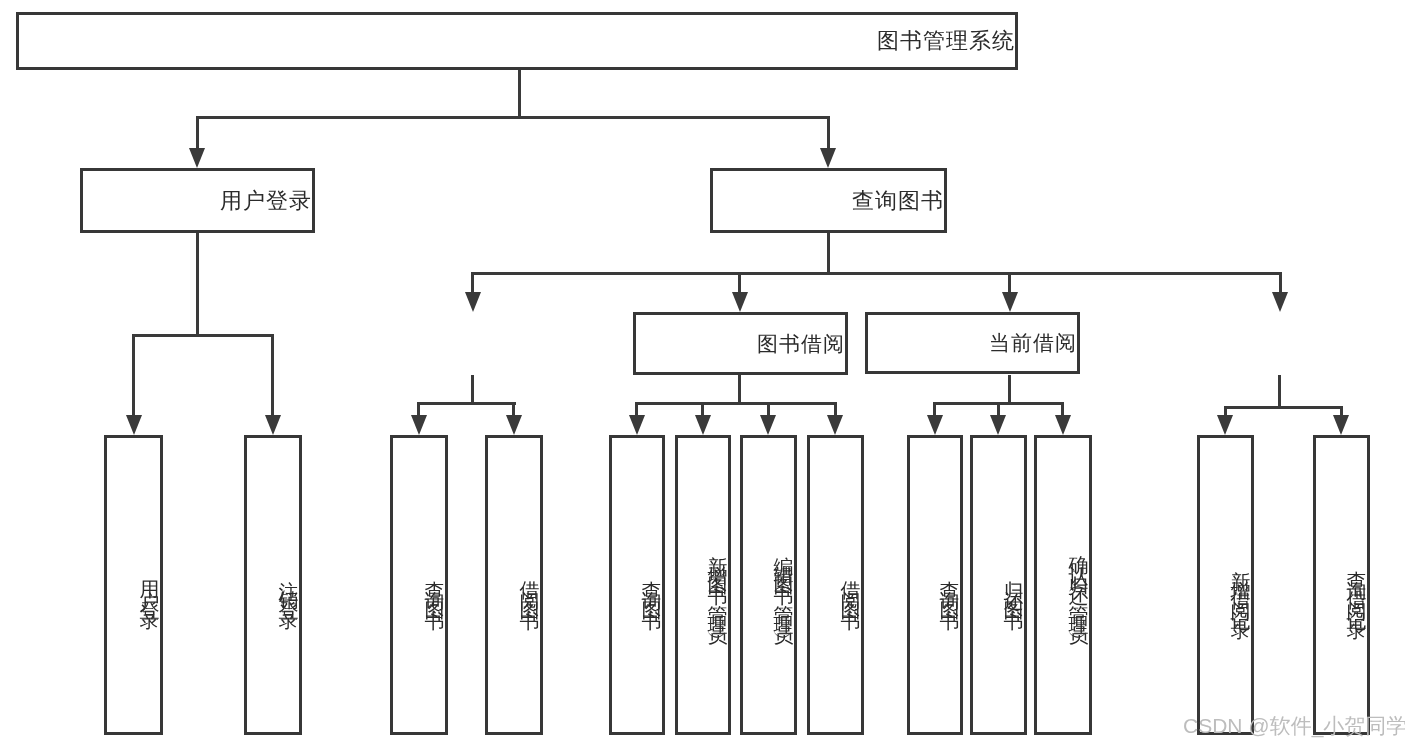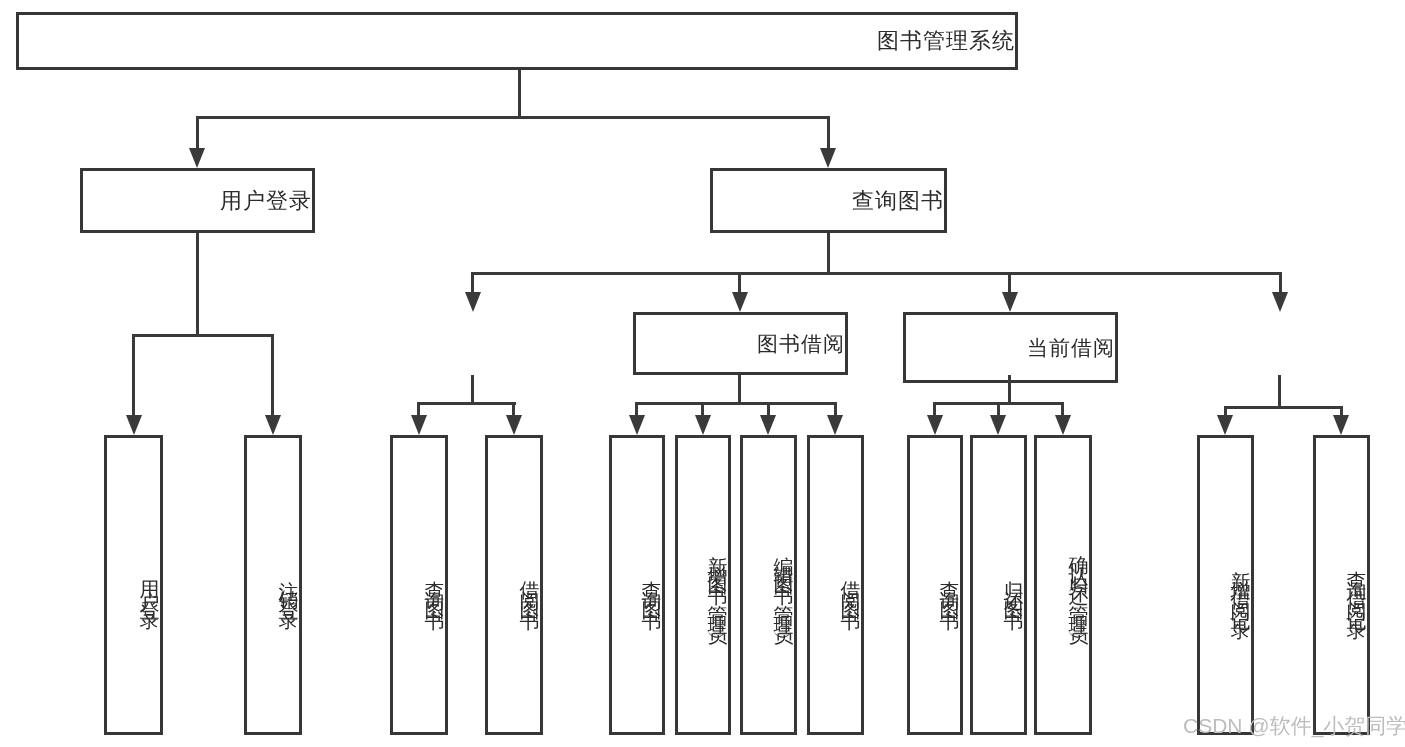--- a/index.html
+++ b/index.html
@@ -99,21 +99,21 @@
   <div class="vline" style="left:738px; top:272px; height:22px;"></div>
   <div class="arrow-down" style="left:732px; top:292px;"></div>
   <div class="vline" style="left:1008px; top:272px; height:22px;"></div>
   <div class="arrow-down" style="left:1002px; top:292px;"></div>
   <div class="vline" style="left:1279px; top:272px; height:22px;"></div>
   <div class="arrow-down" style="left:1272px; top:292px;"></div>
 
   <div class="hbox l3" style="left:633px; top:312px; width:215px; height:63px;padding-left:38px;">
     <span>图书借阅</span>
   </div>
-  <div class="hbox l3" style="left:903px; top:312px; width:215px; height:71px;">
+  <div class="hbox l3" style="left:865px; top:312px; width:215px; height:62px;">
     <span>当前借阅</span>
   </div>
 
   <div class="vline" style="left:471px; top:375px; height:29px;"></div>
   <div class="hline" style="left:417px; top:402px; width:99px;"></div>
   <div class="vline" style="left:417px; top:402px; height:14px;"></div>
   <div class="arrow-down" style="left:411px; top:415px;"></div>
   <div class="vline" style="left:512px; top:402px; height:14px;"></div>
   <div class="arrow-down" style="left:506px; top:415px;"></div>
 

